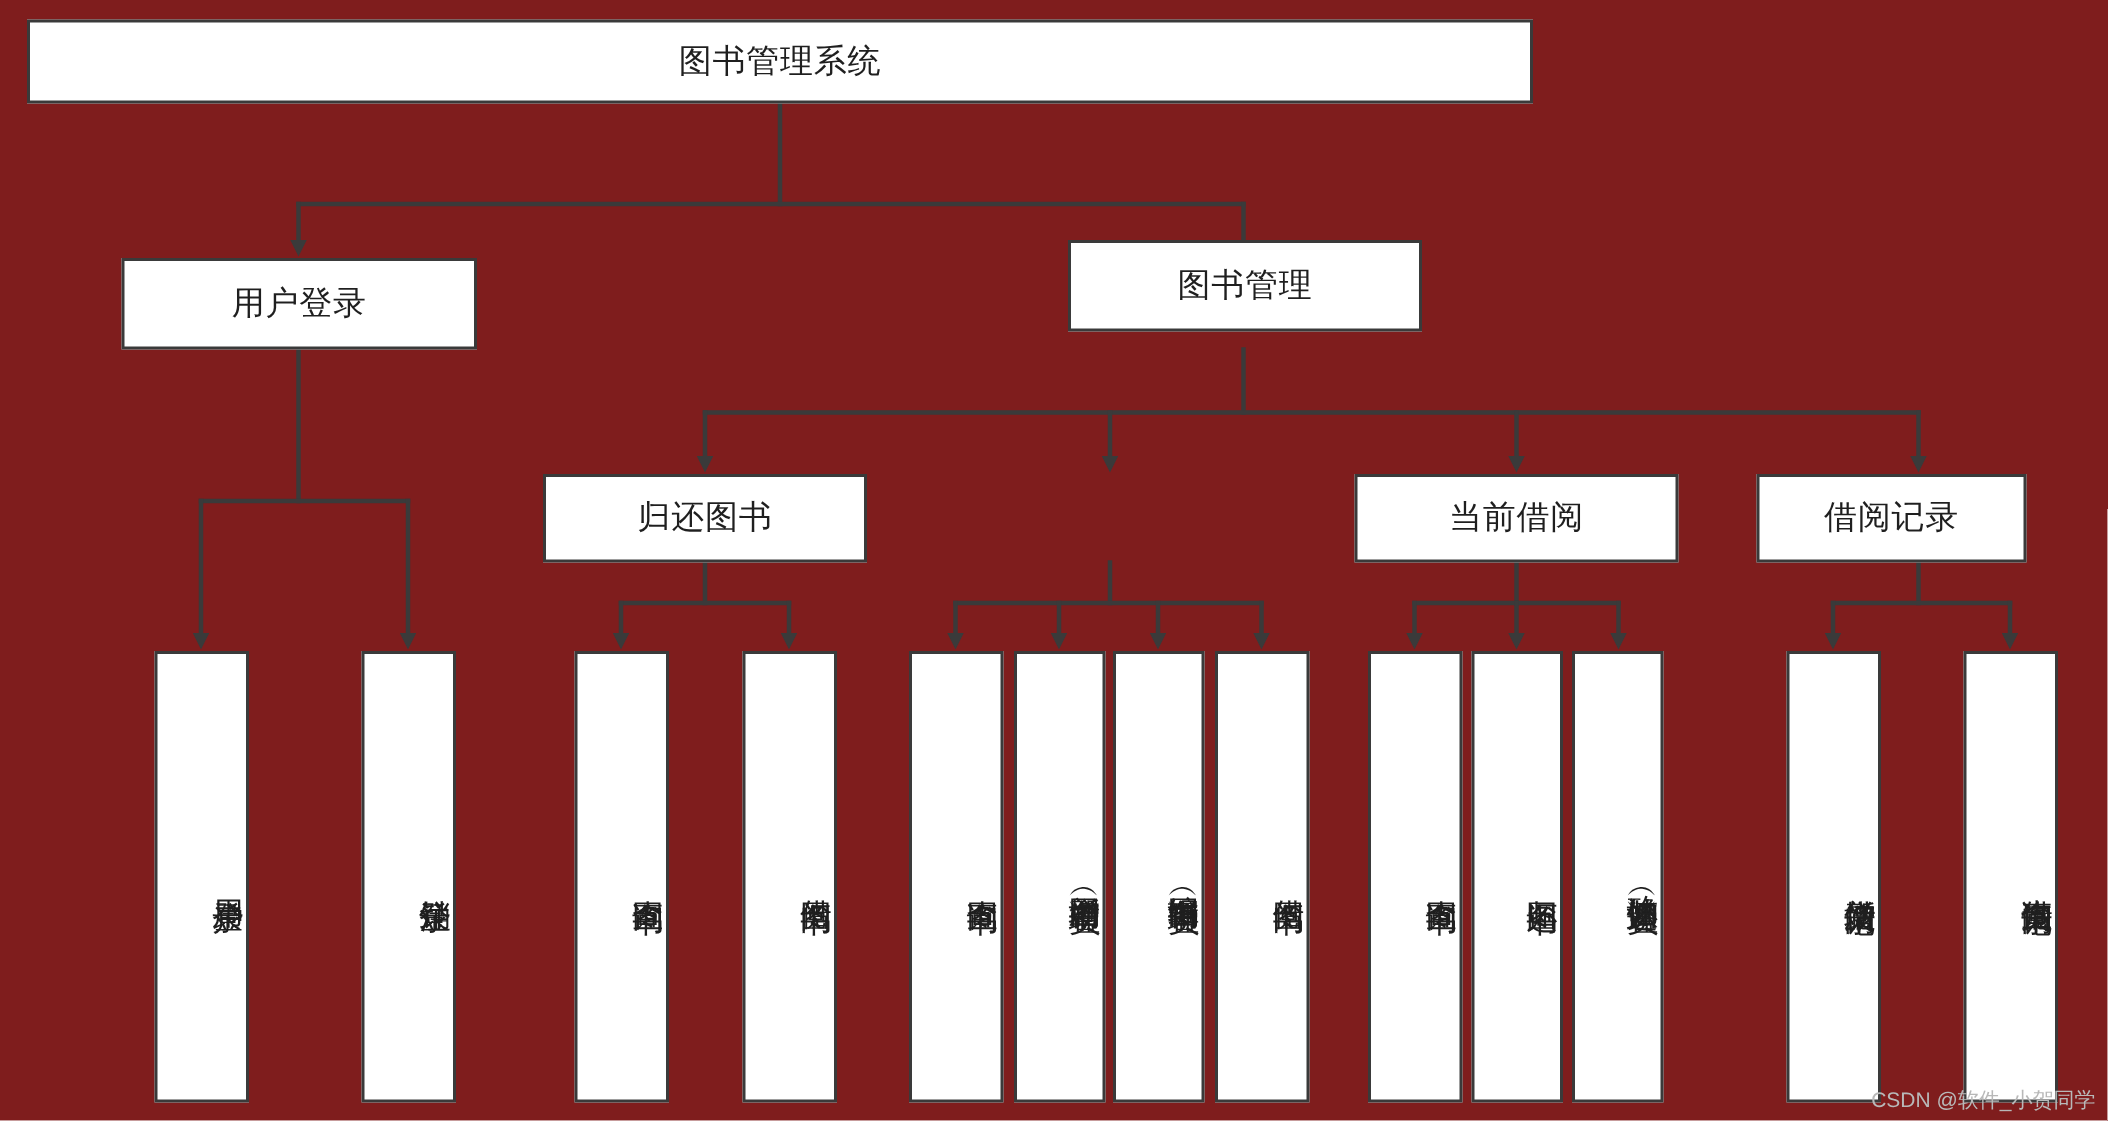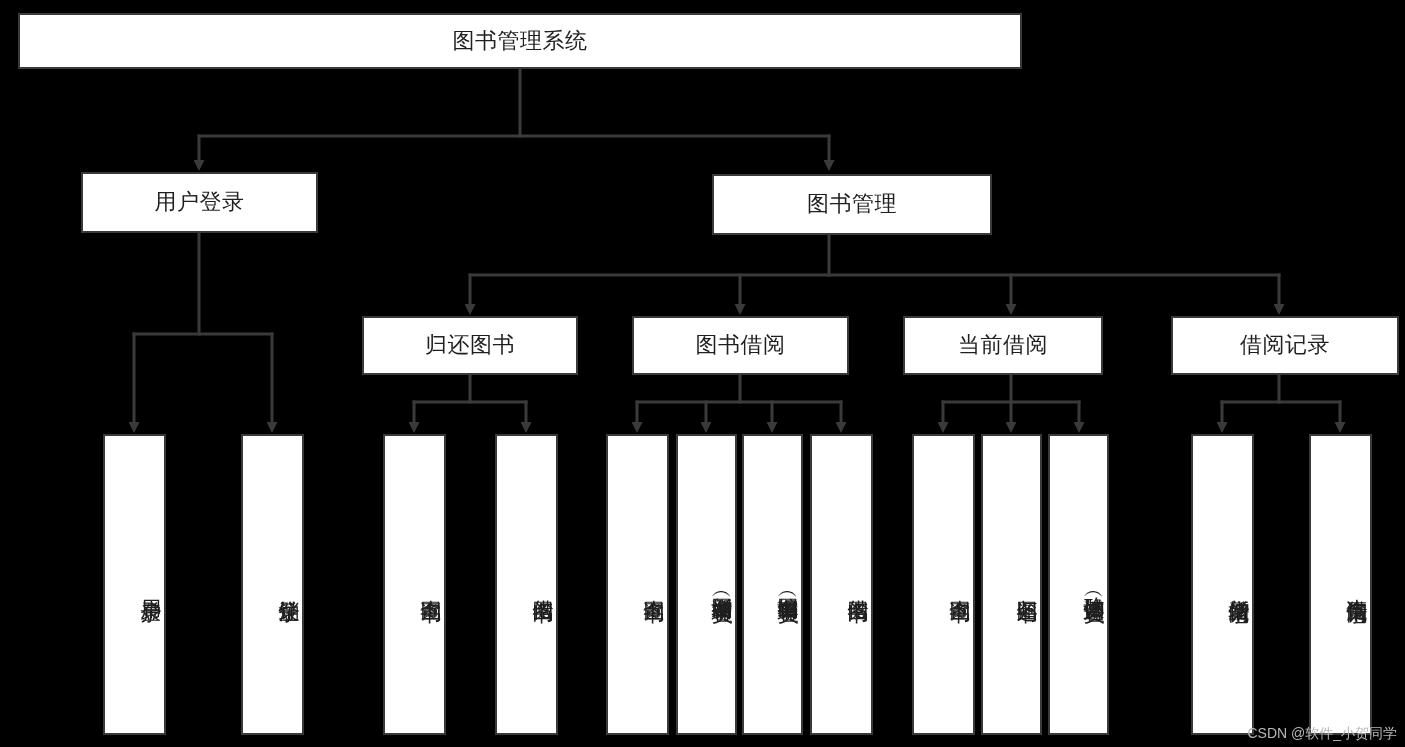--- a/index.html
+++ b/index.html
@@ -7,21 +7,21 @@
     padding: 0;
     background: #ffffff;
   }
   body {
     font-family: "Liberation Sans", "DejaVu Sans", sans-serif;
   }
   #canvas {
     position: relative;
     width: 1405px;
     height: 747px;
-    background: #000000;
+    background: #7f1d1d;
     overflow: hidden;
   }
   #edges {
     position: absolute;
     left: 0;
     top: 0;
     width: 1405px;
     height: 747px;
   }
   .node {
@@ -120,34 +120,31 @@
     </g>
   </svg>
 
   <div class="node horiz" style="left:18px; top:13px; width:1004px; height:56px;">
     <span>图书管理系统</span>
   </div>
 
   <div class="node horiz" style="left:81px; top:172px; width:237px; height:61px;">
     <span>用户登录</span>
   </div>
-  <div class="node horiz" style="left:712px; top:174px; width:280px; height:61px;">
+  <div class="node horiz" style="left:712px; top:160px; width:236px; height:61px;">
     <span>图书管理</span>
   </div>
 
   <div class="node horiz" style="left:362px; top:316px; width:216px; height:59px;">
     <span>归还图书</span>
   </div>
-  <div class="node horiz" style="left:632px; top:316px; width:217px; height:59px;">
-    <span>图书借阅</span>
-  </div>
-  <div class="node horiz" style="left:903px; top:316px; width:200px; height:59px;">
+  <div class="node horiz" style="left:903px; top:316px; width:216px; height:59px;">
     <span>当前借阅</span>
   </div>
-  <div class="node horiz" style="left:1171px; top:316px; width:228px; height:59px;">
+  <div class="node horiz" style="left:1171px; top:316px; width:180px; height:59px;">
     <span>借阅记录</span>
   </div>
 
   <div class="node vert" style="left:103px; top:434px; width:63px; height:301px;">
     <span>用户登录</span>
   </div>
   <div class="node vert" style="left:241px; top:434px; width:63px; height:301px;">
     <span>注销登录</span>
   </div>
 

